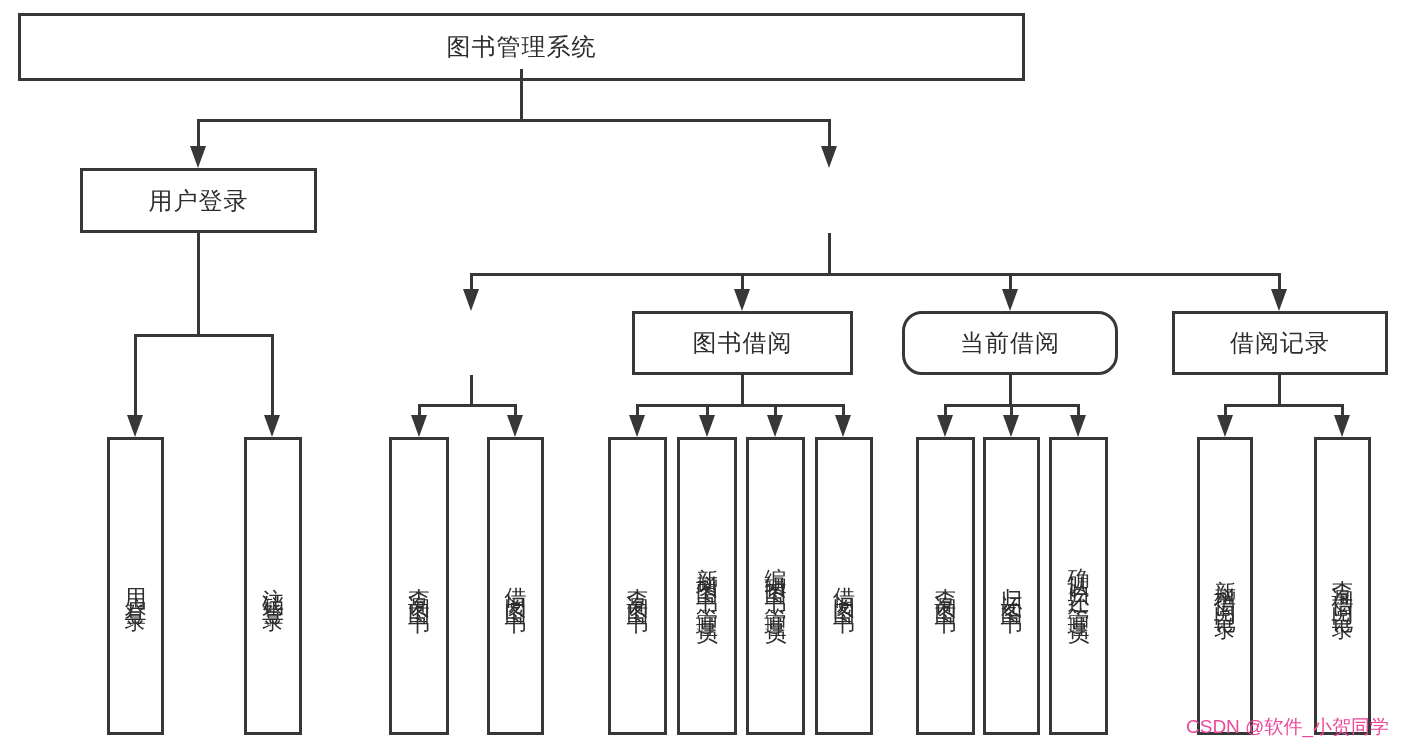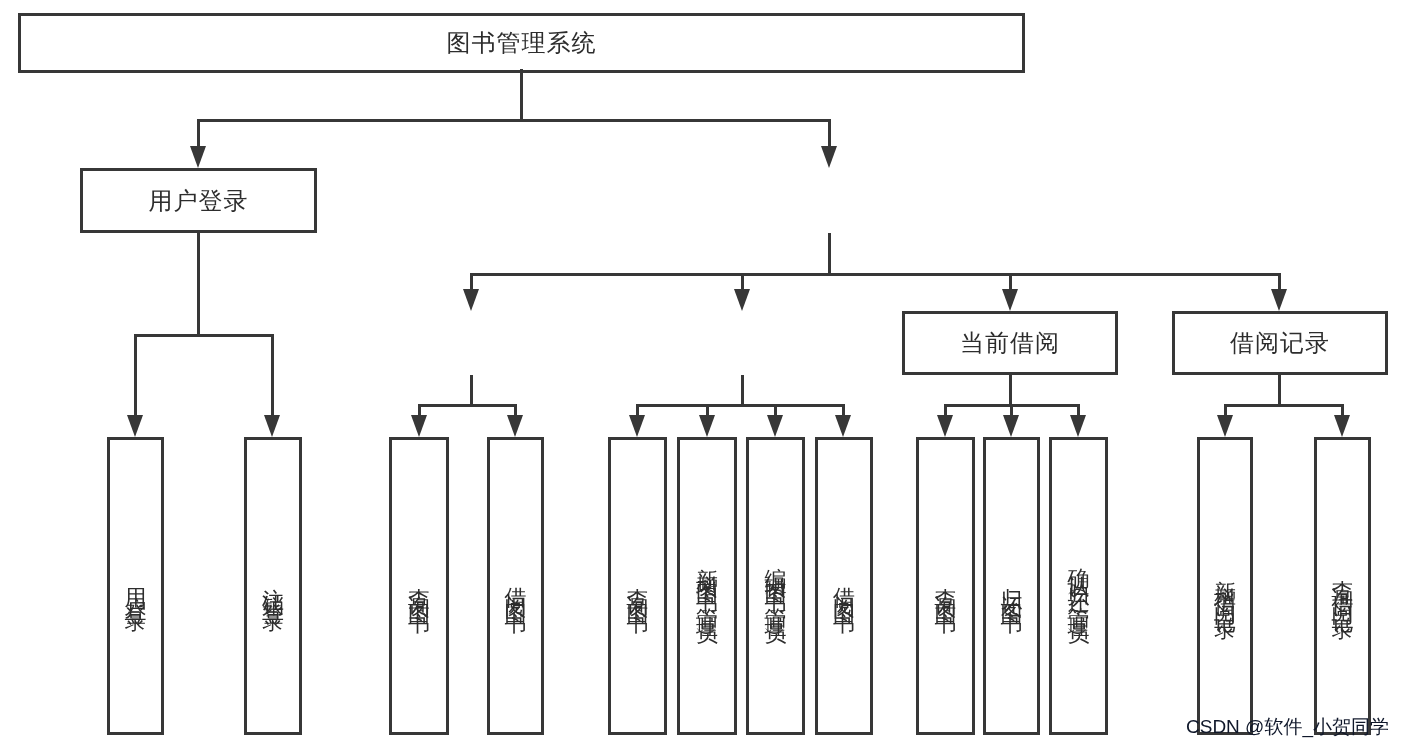--- a/index.html
+++ b/index.html
@@ -41,31 +41,31 @@
   .line{position:absolute;background:#373737;}
   .arrow{
     position:absolute;width:0;height:0;
     border-left:8px solid transparent;
     border-right:8px solid transparent;
     border-top:22px solid #373737;
   }
   .watermark{
     position:absolute;
     left:1186px;top:714px;
-    font-size:19px;color:#0f172a;
+    font-size:19px;color:#ec4899;
     white-space:nowrap;
     z-index:5;
   }
 </style>
 </head>
 <body>
 
 <div class="stage">
 
-  <div class="hbox" style="left:18px;top:13px;width:1007px;height:60px;">
+  <div class="hbox" style="left:18px;top:13px;width:1007px;height:68px;">
     <span>图书管理系统</span>
   </div>
 
   <div class="line" style="left:520px;top:69px;width:3px;height:52px;"></div>
   <div class="line" style="left:197px;top:119px;width:634px;height:3px;"></div>
   <div class="line" style="left:197px;top:119px;width:3px;height:32px;"></div>
   <div class="arrow" style="left:190px;top:146px;"></div>
   <div class="line" style="left:828px;top:119px;width:3px;height:32px;"></div>
   <div class="arrow" style="left:821px;top:146px;"></div>
 
@@ -84,21 +84,24 @@
   <div class="line" style="left:470px;top:273px;width:810px;height:3px;"></div>
   <div class="line" style="left:470px;top:273px;width:3px;height:20px;"></div>
   <div class="arrow" style="left:463px;top:289px;"></div>
   <div class="line" style="left:741px;top:273px;width:3px;height:20px;"></div>
   <div class="arrow" style="left:734px;top:289px;"></div>
   <div class="line" style="left:1009px;top:273px;width:3px;height:20px;"></div>
   <div class="arrow" style="left:1002px;top:289px;"></div>
   <div class="line" style="left:1278px;top:273px;width:3px;height:20px;"></div>
   <div class="arrow" style="left:1271px;top:289px;"></div>
 
-  <div class="hbox" style="left:902px;top:311px;width:216px;height:64px;">
+  <div class="hbox" style="left:632px;top:311px;width:221px;height:64px;">
+    <span>图书借阅</span>
+  </div>
+  <div class="hbox" style="left:902px;top:311px;width:216px;height:64px;border-radius:20px;">
     <span>当前借阅</span>
   </div>
   <div class="hbox" style="left:1172px;top:311px;width:216px;height:64px;">
     <span>借阅记录</span>
   </div>
 
   <div class="line" style="left:470px;top:375px;width:3px;height:31px;"></div>
   <div class="line" style="left:418px;top:404px;width:99px;height:3px;"></div>
   <div class="line" style="left:418px;top:404px;width:3px;height:14px;"></div>
   <div class="arrow" style="left:411px;top:415px;"></div>

